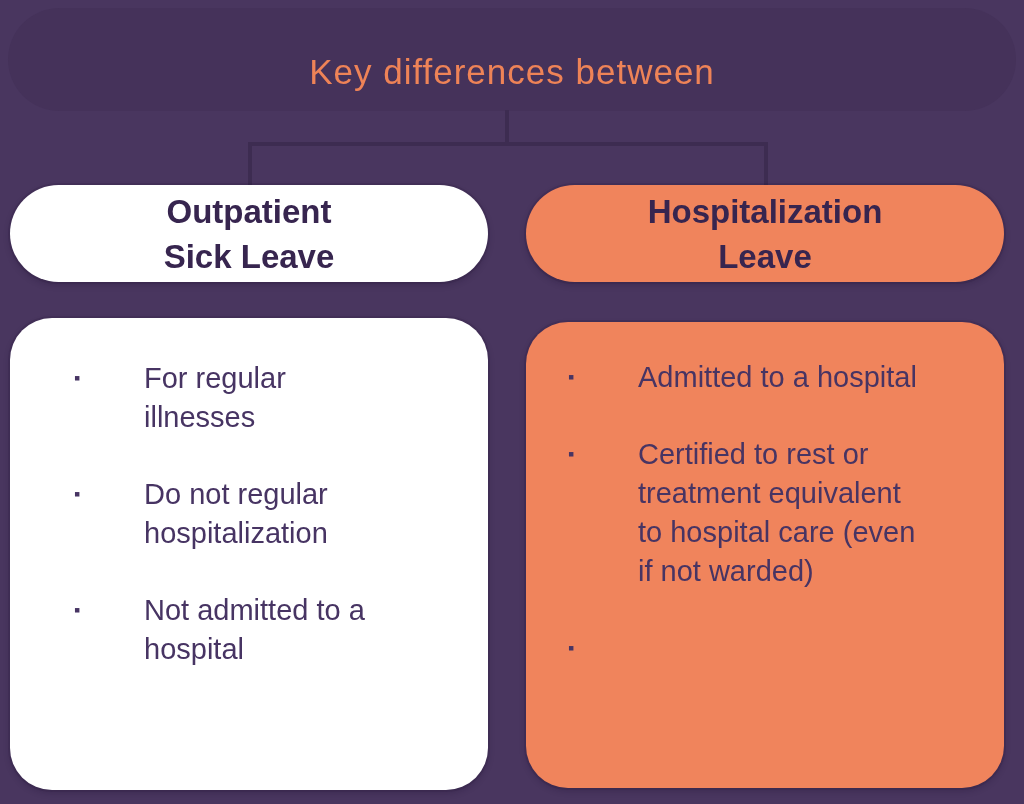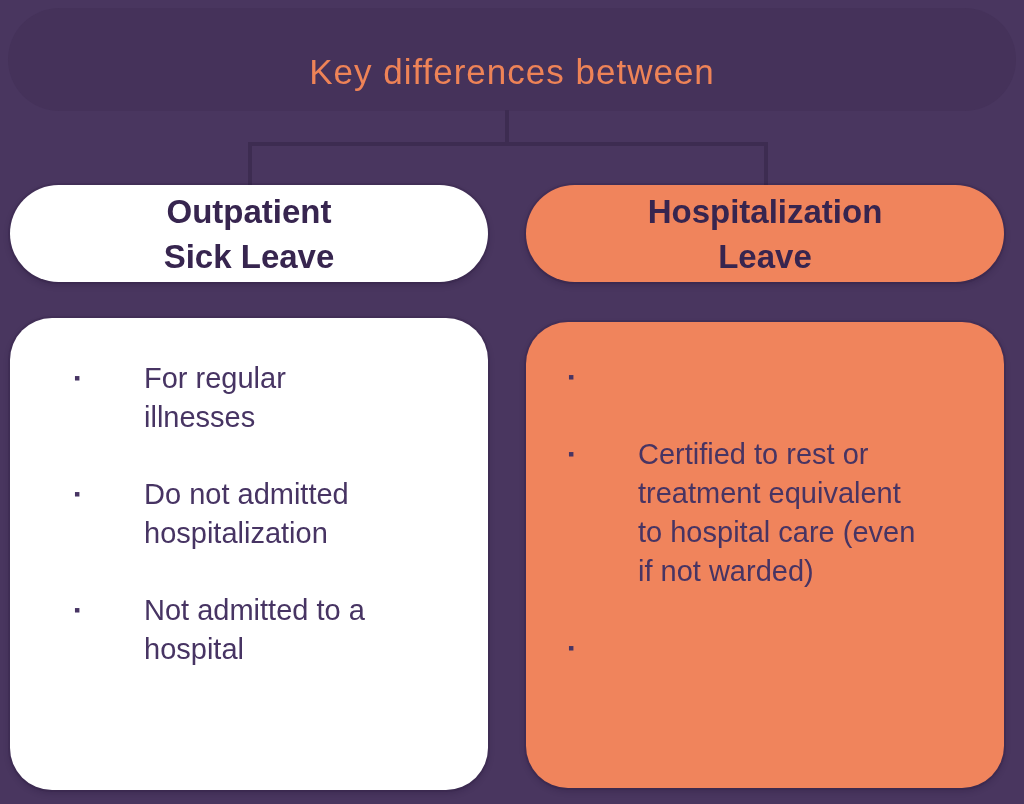--- a/index.html
+++ b/index.html
@@ -82,35 +82,36 @@
 
   <div class="card left">
     <ul>
       <li>
         <span class="bullet">▪</span>
         <span class="item-text">For regular
 illnesses</span>
       </li>
       <li>
         <span class="bullet">▪</span>
-        <span class="item-text">Do not admitted
+        <span class="item-text">Do not regular
 hospitalization</span>
       </li>
       <li>
         <span class="bullet">▪</span>
         <span class="item-text">Not admitted to a
 hospital</span>
       </li>
     </ul>
   </div>
 
   <div class="card right">
     <ul>
       <li>
         <span class="bullet">▪</span>
+        <span class="item-text">Admitted to a hospital</span>
       </li>
       <li>
         <span class="bullet">▪</span>
         <span class="item-text">Certified to rest or
 treatment equivalent
 to hospital care (even
 if not warded)</span>
       </li>
       <li>
         <span class="bullet">▪</span>

